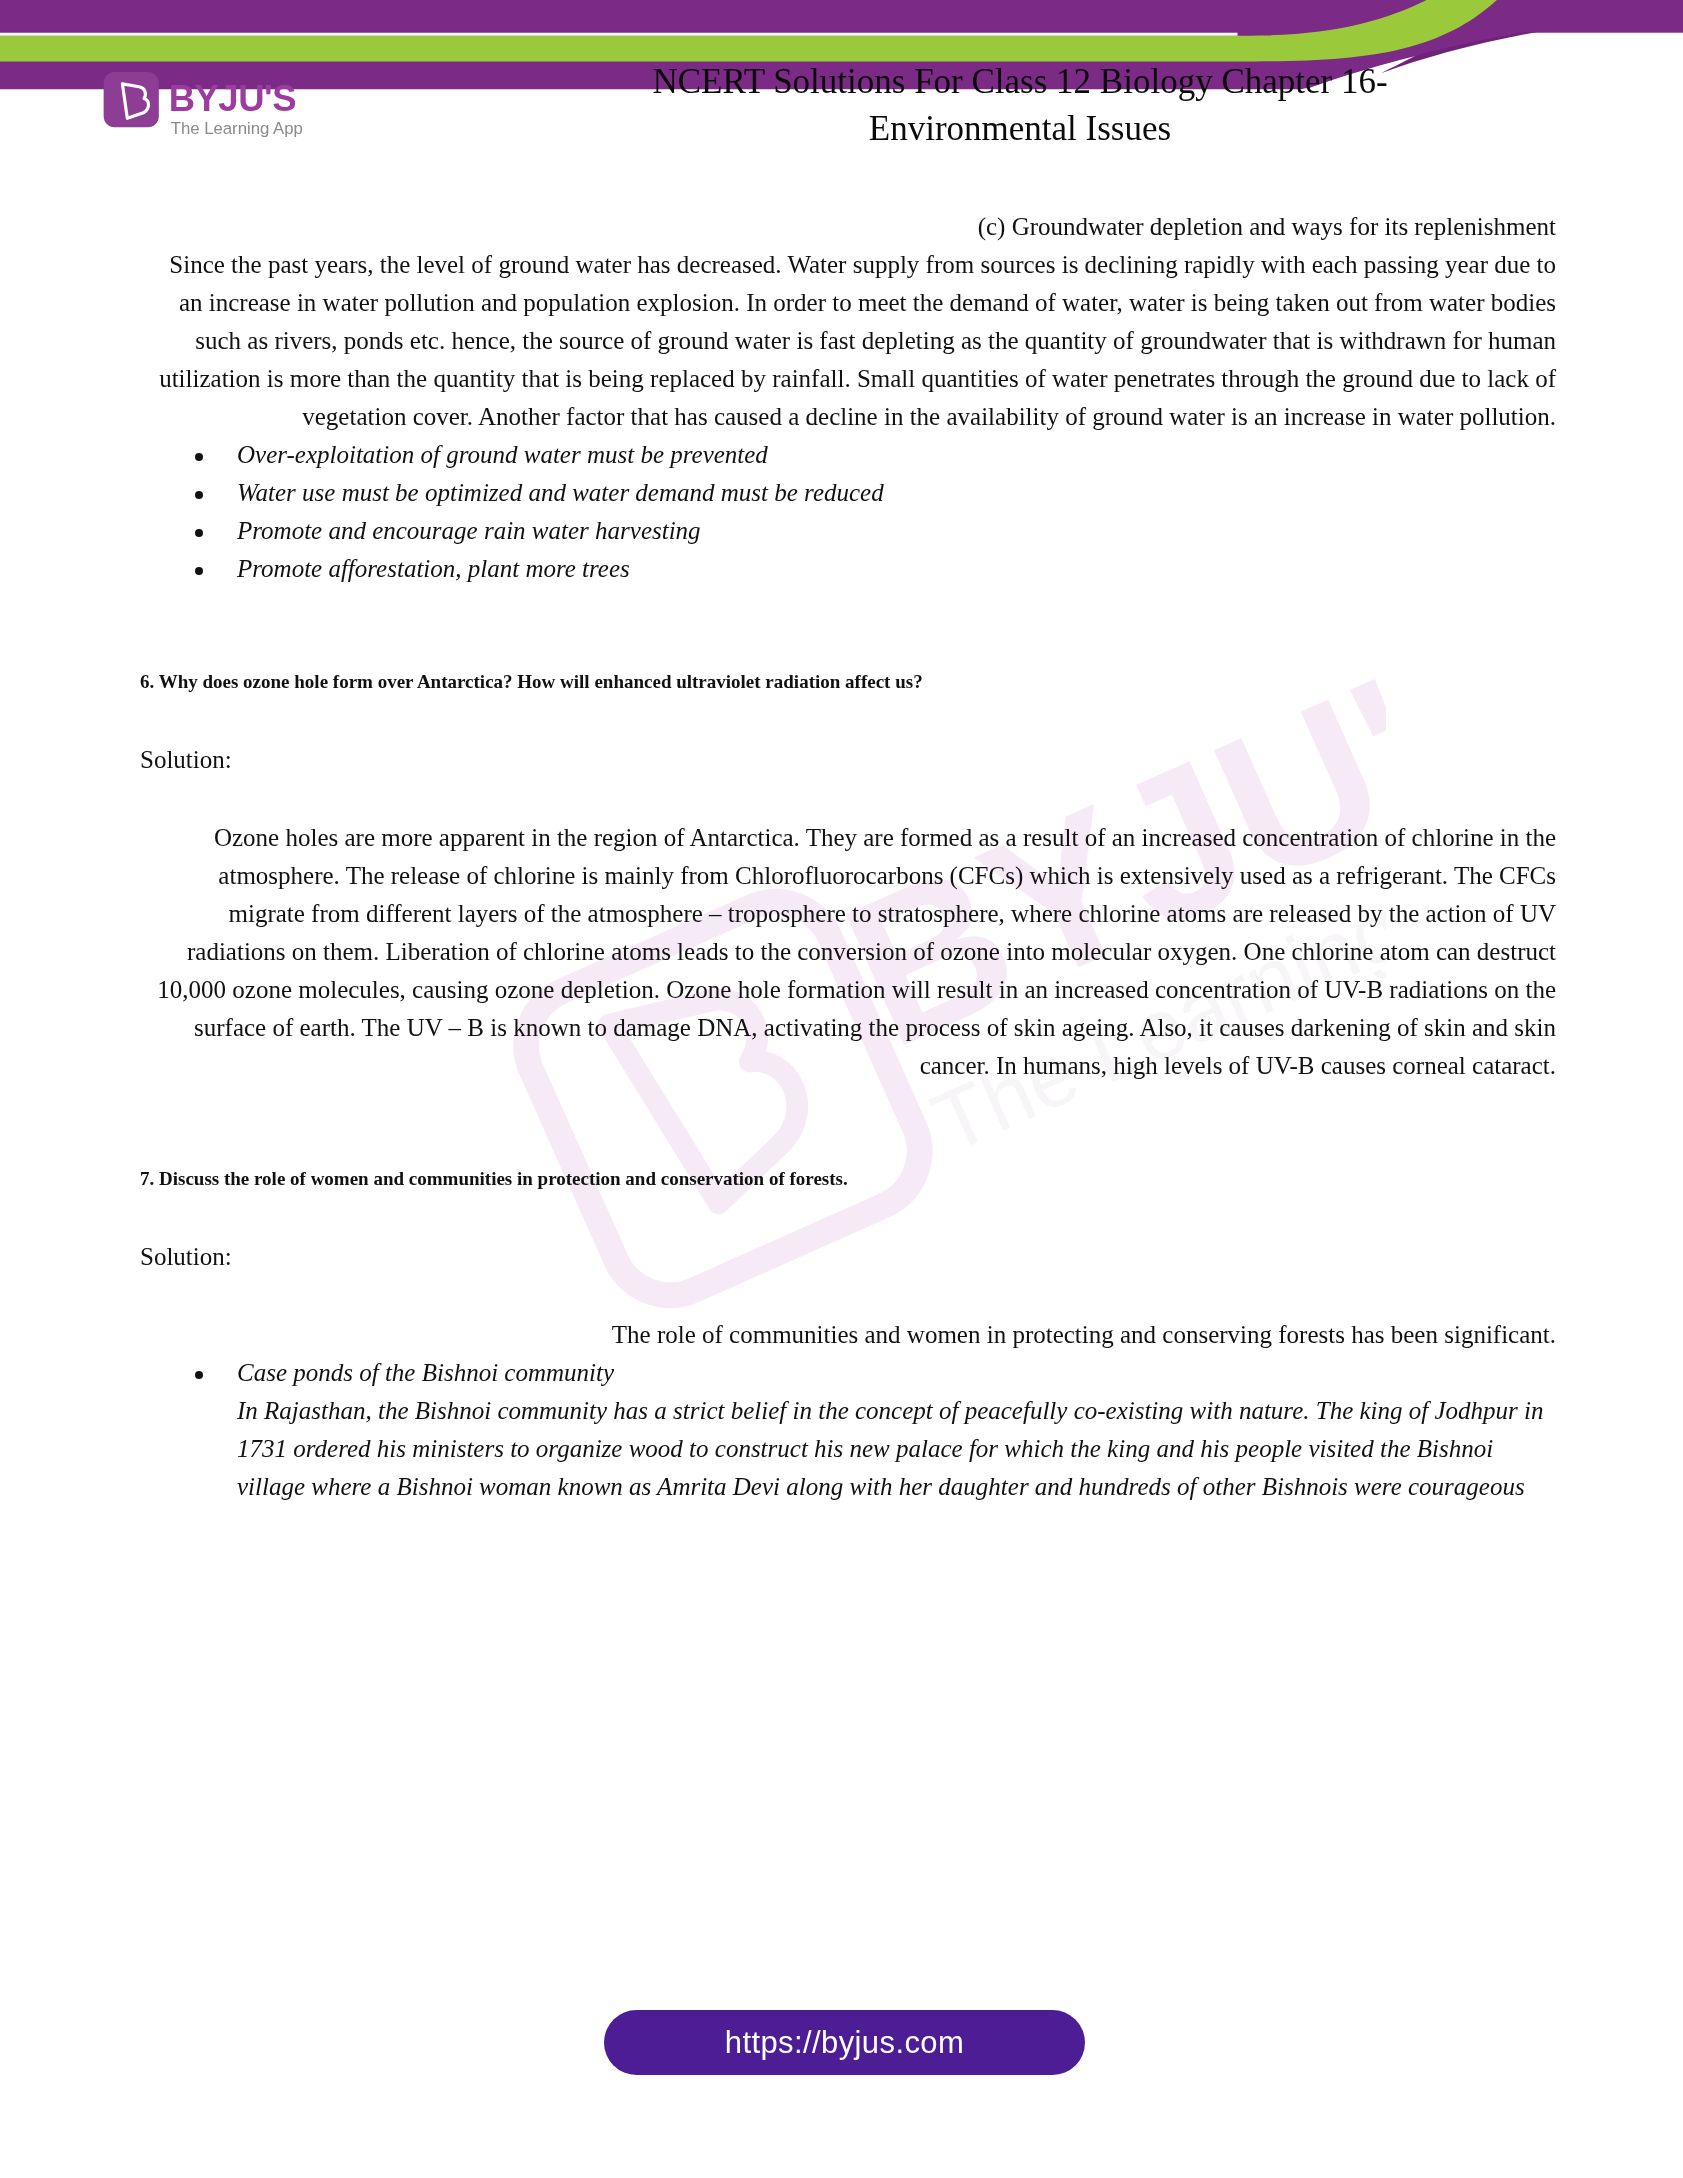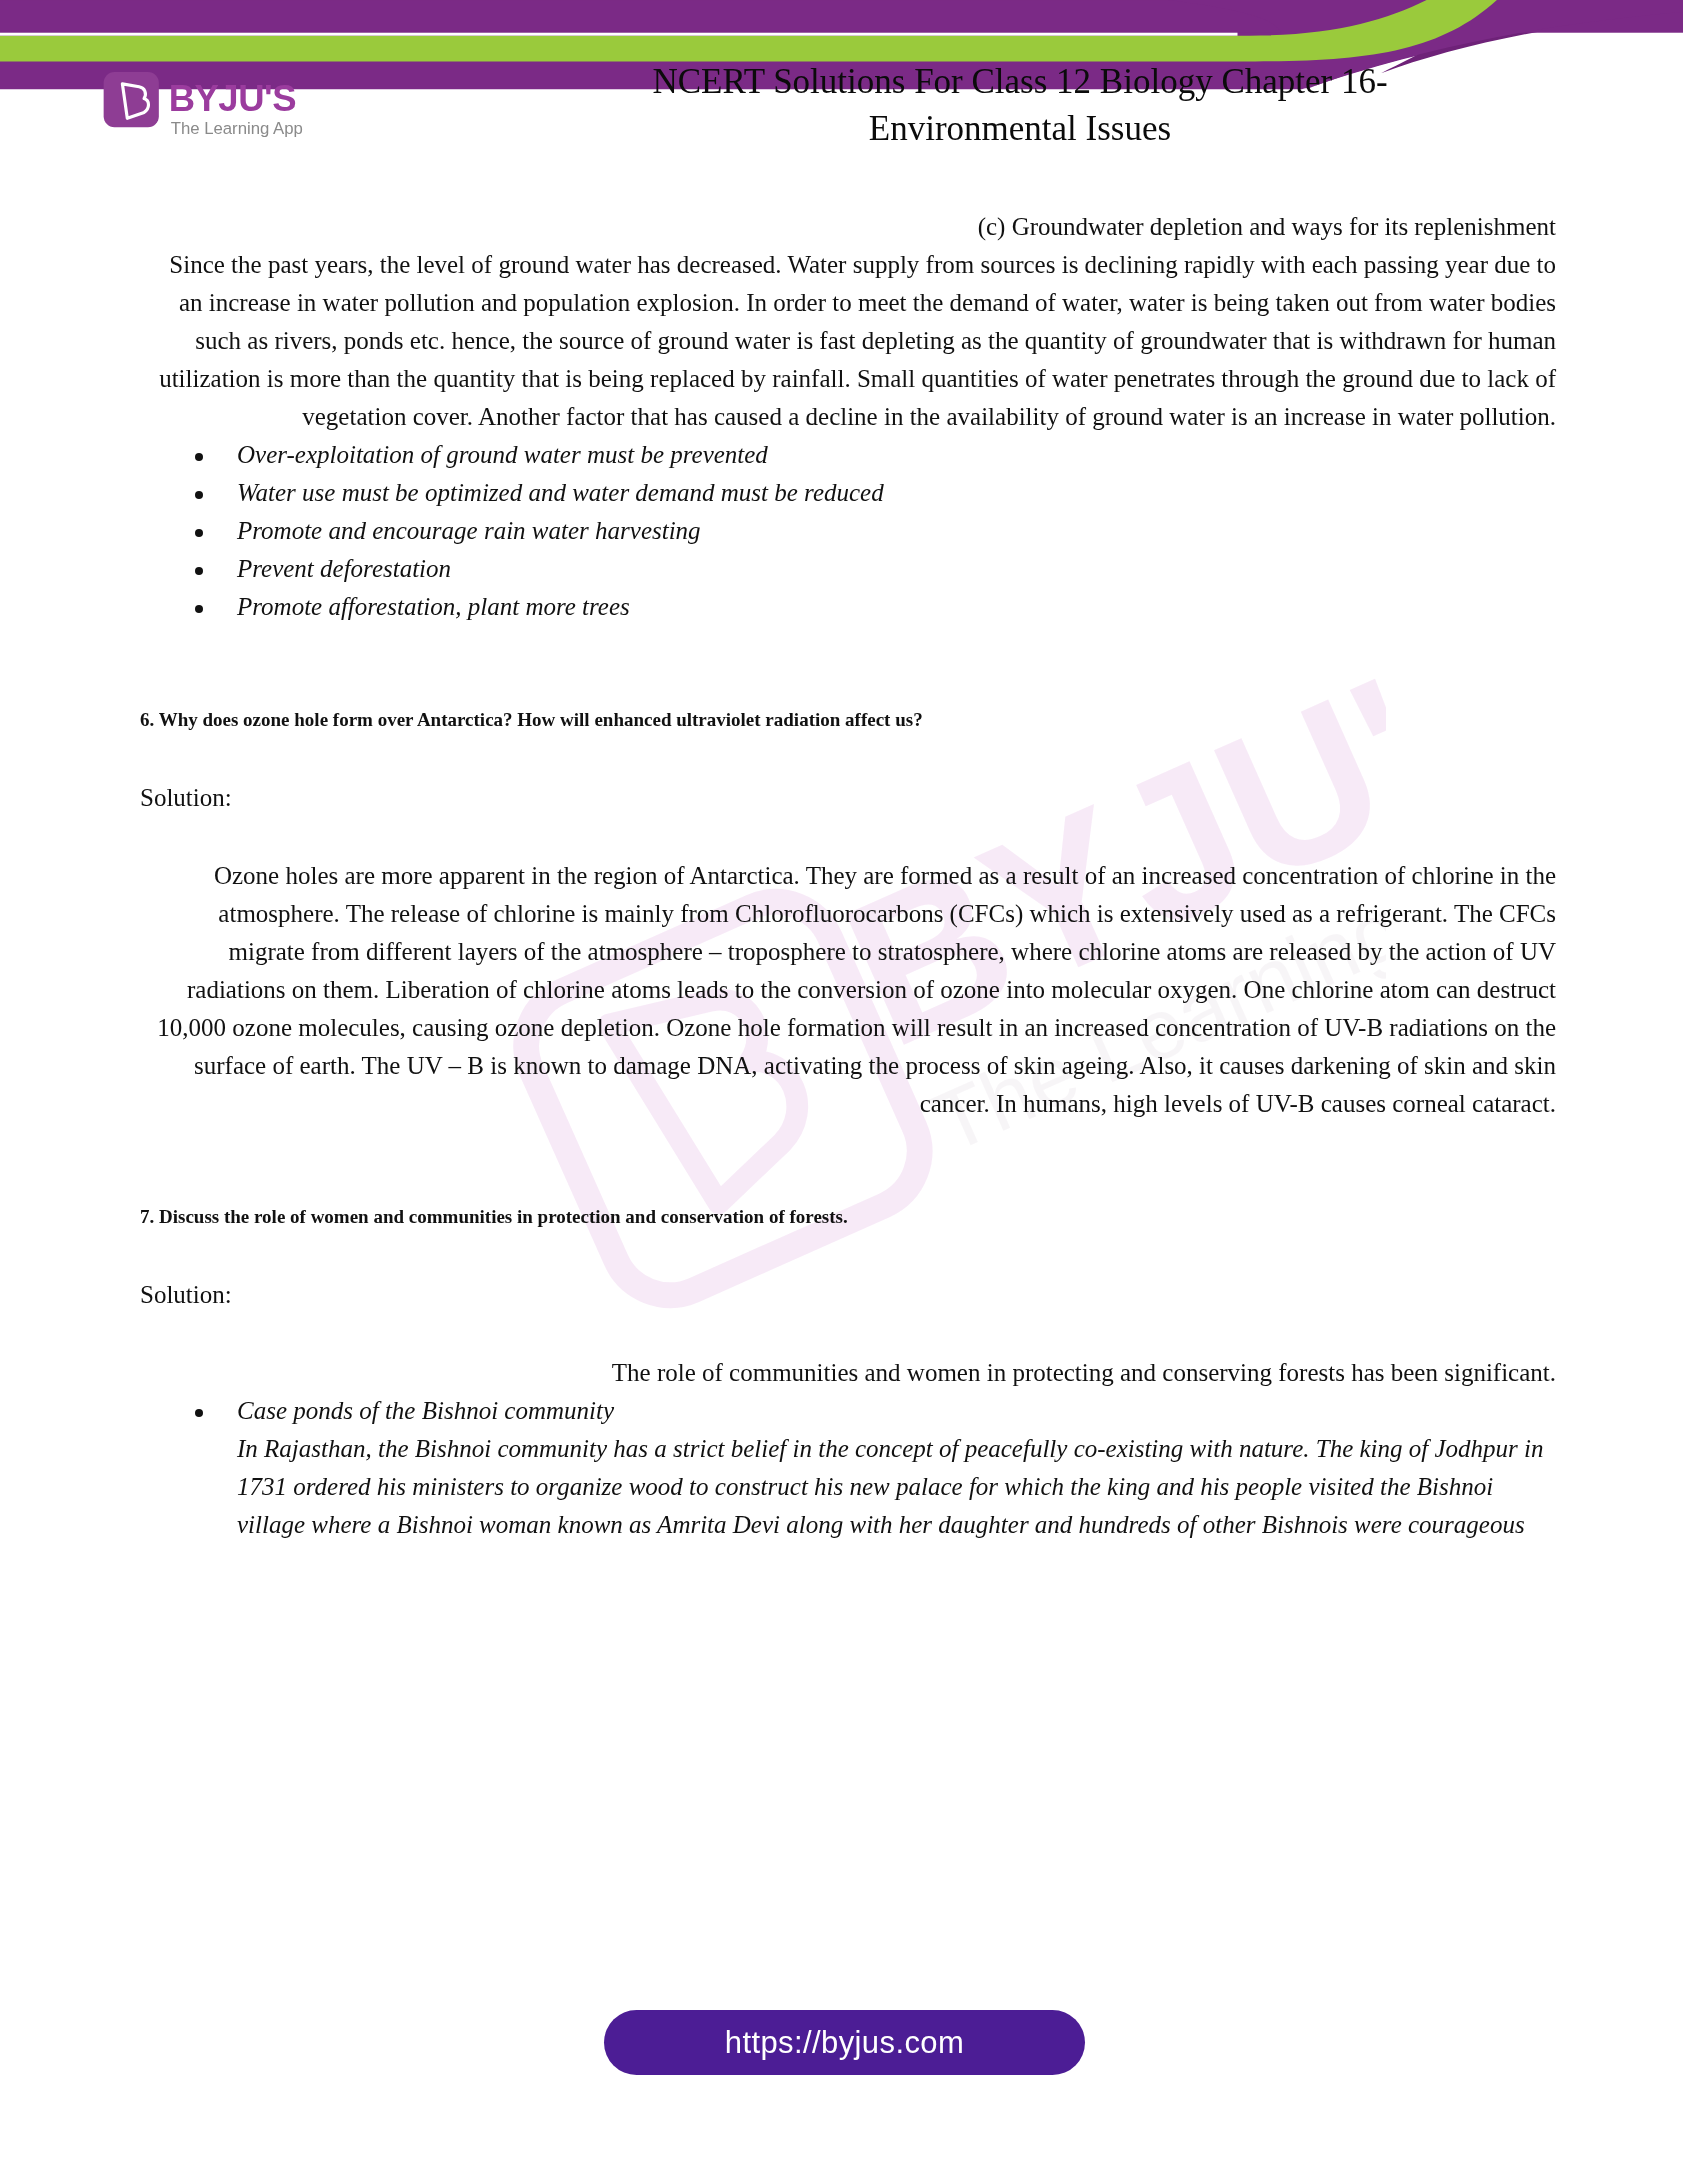--- a/index.html
+++ b/index.html
@@ -201,24 +201,20 @@
     <li>
       <span class="dot"></span>
       <span>Water use must be optimized and water demand must be reduced</span>
     </li>
     <li>
       <span class="dot"></span>
       <span>Promote and encourage rain water harvesting</span>
     </li>
     <li>
       <span class="dot"></span>
-      <span>Prevent deforestation</span>
-    </li>
-    <li>
-      <span class="dot"></span>
       <span>Promote afforestation, plant more trees</span>
     </li>
   </ul>
 
   <div class="gap-xl"></div>
 
   <p class="q-heading">6. Why does ozone hole form over Antarctica? How will enhanced ultraviolet radiation affect us?</p>
 
   <div class="gap-md"></div>
 

